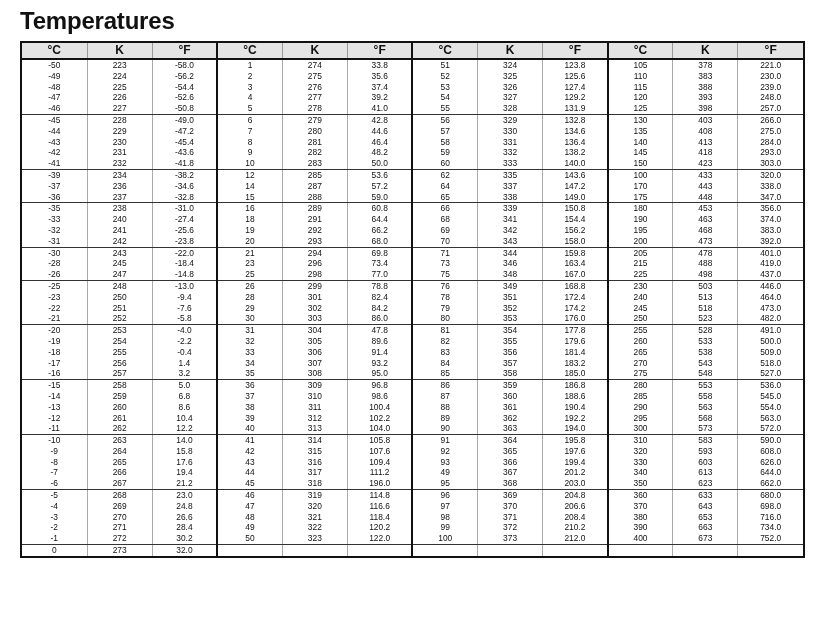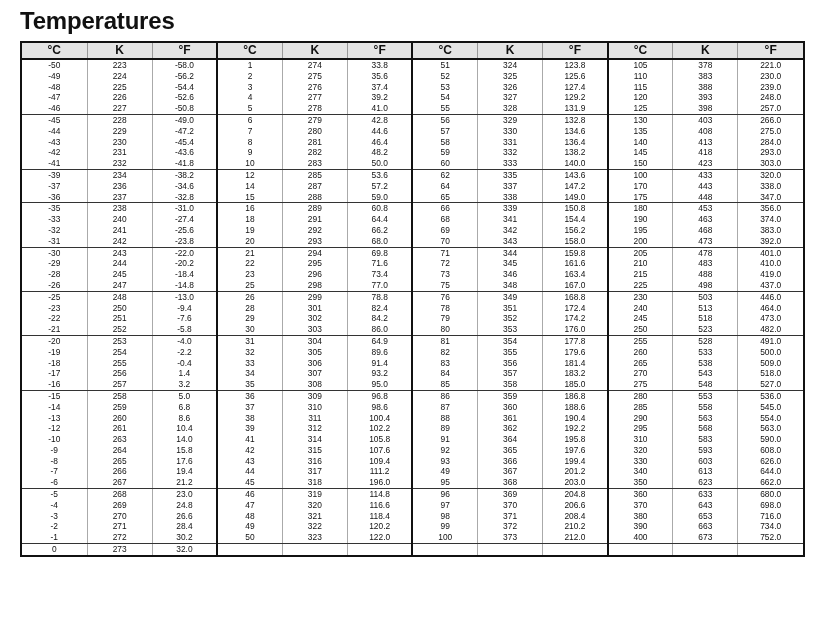--- a/index.html
+++ b/index.html
@@ -289,34 +289,20 @@
           <td>294</td>
           <td>69.8</td>
           <td class="gs">71</td>
           <td>344</td>
           <td>159.8</td>
           <td class="gs">205</td>
           <td>478</td>
           <td>401.0</td>
         </tr>
         <tr>
-          <td class="first">-29</td>
-          <td>244</td>
-          <td>-20.2</td>
-          <td class="gs">22</td>
-          <td>295</td>
-          <td>71.6</td>
-          <td class="gs">72</td>
-          <td>345</td>
-          <td>161.6</td>
-          <td class="gs">210</td>
-          <td>483</td>
-          <td>410.0</td>
-        </tr>
-        <tr>
           <td class="first">-28</td>
           <td>245</td>
           <td>-18.4</td>
           <td class="gs">23</td>
           <td>296</td>
           <td>73.4</td>
           <td class="gs">73</td>
           <td>346</td>
           <td>163.4</td>
           <td class="gs">215</td>
@@ -392,21 +378,21 @@
           <td class="gs">250</td>
           <td>523</td>
           <td>482.0</td>
         </tr>
         <tr>
           <td class="first">-20</td>
           <td>253</td>
           <td>-4.0</td>
           <td class="gs">31</td>
           <td>304</td>
-          <td>64.9</td>
+          <td>47.8</td>
           <td class="gs">81</td>
           <td>354</td>
           <td>177.8</td>
           <td class="gs">255</td>
           <td>528</td>
           <td>491.0</td>
         </tr>
         <tr>
           <td class="first">-19</td>
           <td>254</td>
@@ -511,20 +497,34 @@
           <td>10.4</td>
           <td class="gs">39</td>
           <td>312</td>
           <td>102.2</td>
           <td class="gs">89</td>
           <td>362</td>
           <td>192.2</td>
           <td class="gs">295</td>
           <td>568</td>
           <td>563.0</td>
+        </tr>
+        <tr class="group-end">
+          <td class="first">-11</td>
+          <td>262</td>
+          <td>12.2</td>
+          <td class="gs">40</td>
+          <td>313</td>
+          <td>104.0</td>
+          <td class="gs">90</td>
+          <td>363</td>
+          <td>194.0</td>
+          <td class="gs">300</td>
+          <td>573</td>
+          <td>572.0</td>
         </tr>
         <tr>
           <td class="first">-10</td>
           <td>263</td>
           <td>14.0</td>
           <td class="gs">41</td>
           <td>314</td>
           <td>105.8</td>
           <td class="gs">91</td>
           <td>364</td>

